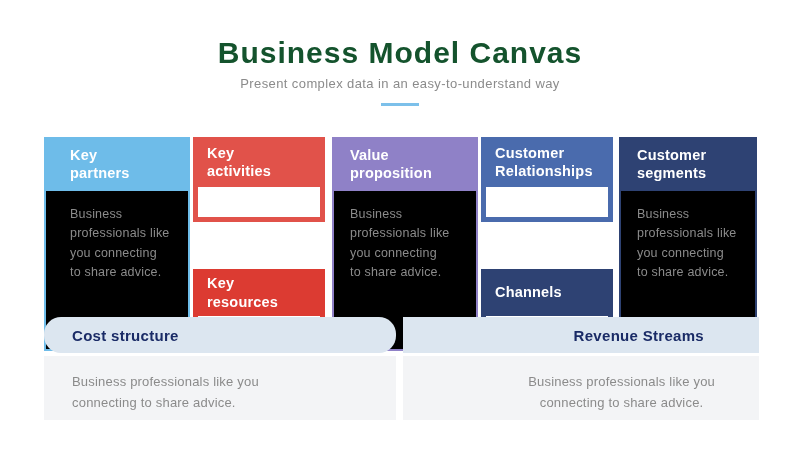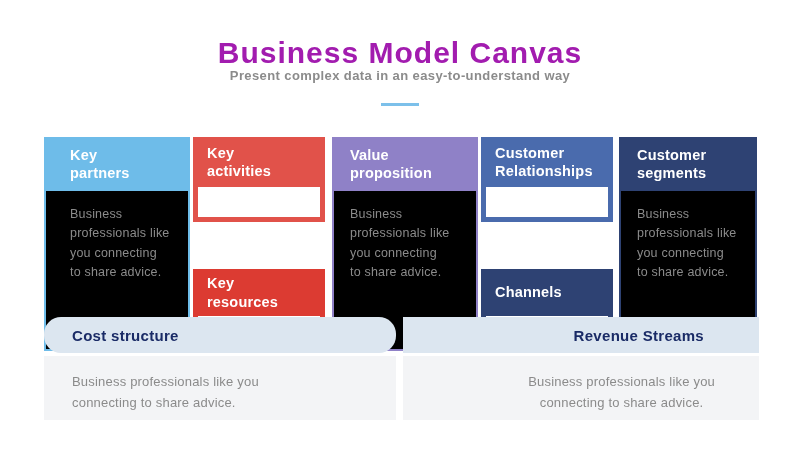--- a/index.html
+++ b/index.html
@@ -4,25 +4,25 @@
 <style>
   html,body { margin:0; padding:0; background:#fff; }
   .slide {
     position:relative; width:800px; height:450px; background:#ffffff;
     font-family:"Liberation Sans", sans-serif; overflow:hidden;
   }
 
   
   .page-title {
     position:absolute; top:36px; left:0; width:100%; text-align:center;
-    font-size:30px; font-weight:bold; color:#a21caf; letter-spacing:1px;
+    font-size:30px; font-weight:bold; color:#14532d; letter-spacing:1px;
   }
   .page-subtitle {
-    position:absolute; top:68px; left:0; width:100%; text-align:center;
-    font-size:13px; color:#8B8B8B; letter-spacing:0.4px;font-weight:bold;
+    position:absolute; top:76px; left:0; width:100%; text-align:center;
+    font-size:13px; color:#8B8B8B; letter-spacing:0.4px;
   }
   .underline {
     position:absolute; top:103px; left:50%; transform:translateX(-50%);
     width:38px; height:3px; background:#7CC0EA;
   }
 
   
   .col { position:absolute; top:137px; height:214px; display:flex; flex-direction:column; box-sizing:border-box; }
   .c1 { left:44px;  width:146px; }
   .c2 { left:193px; width:132px; }

